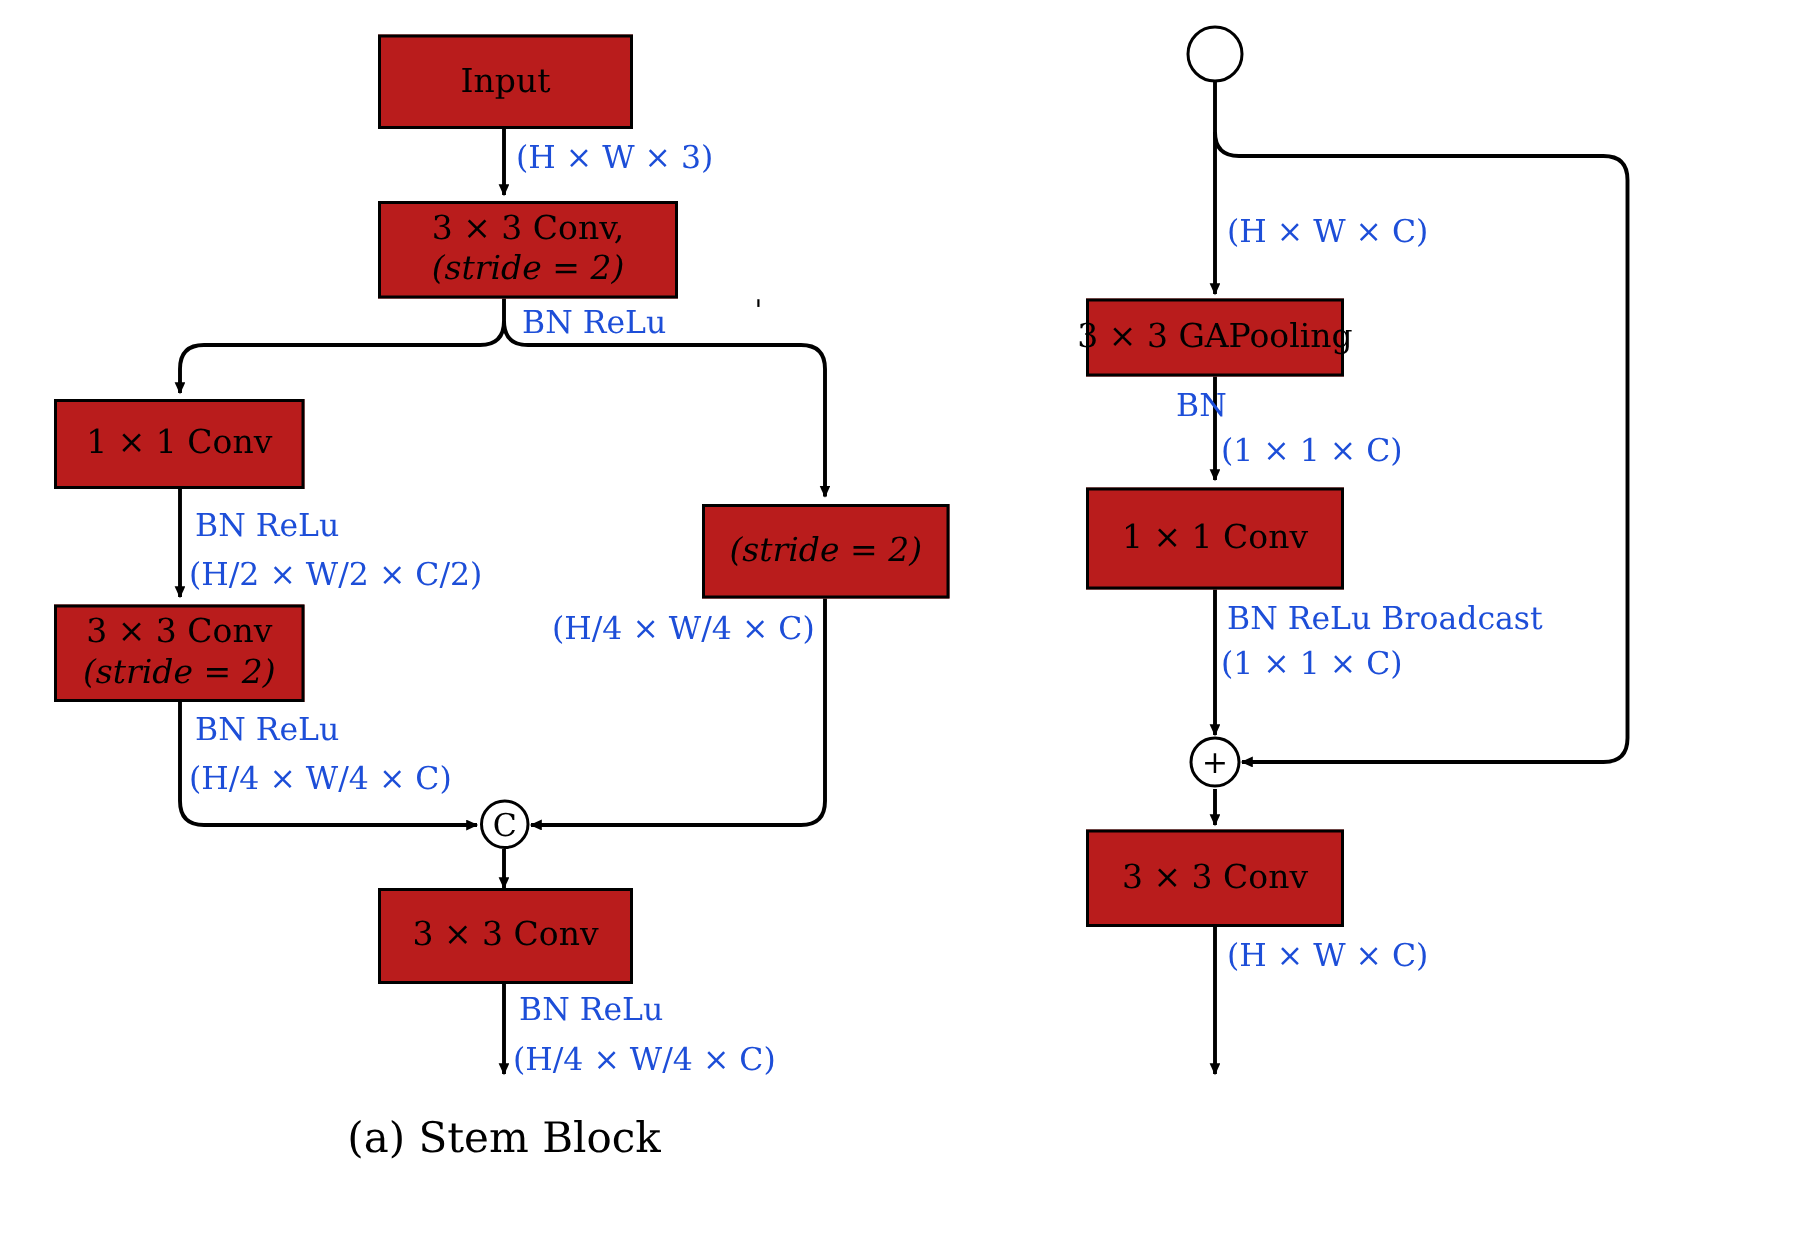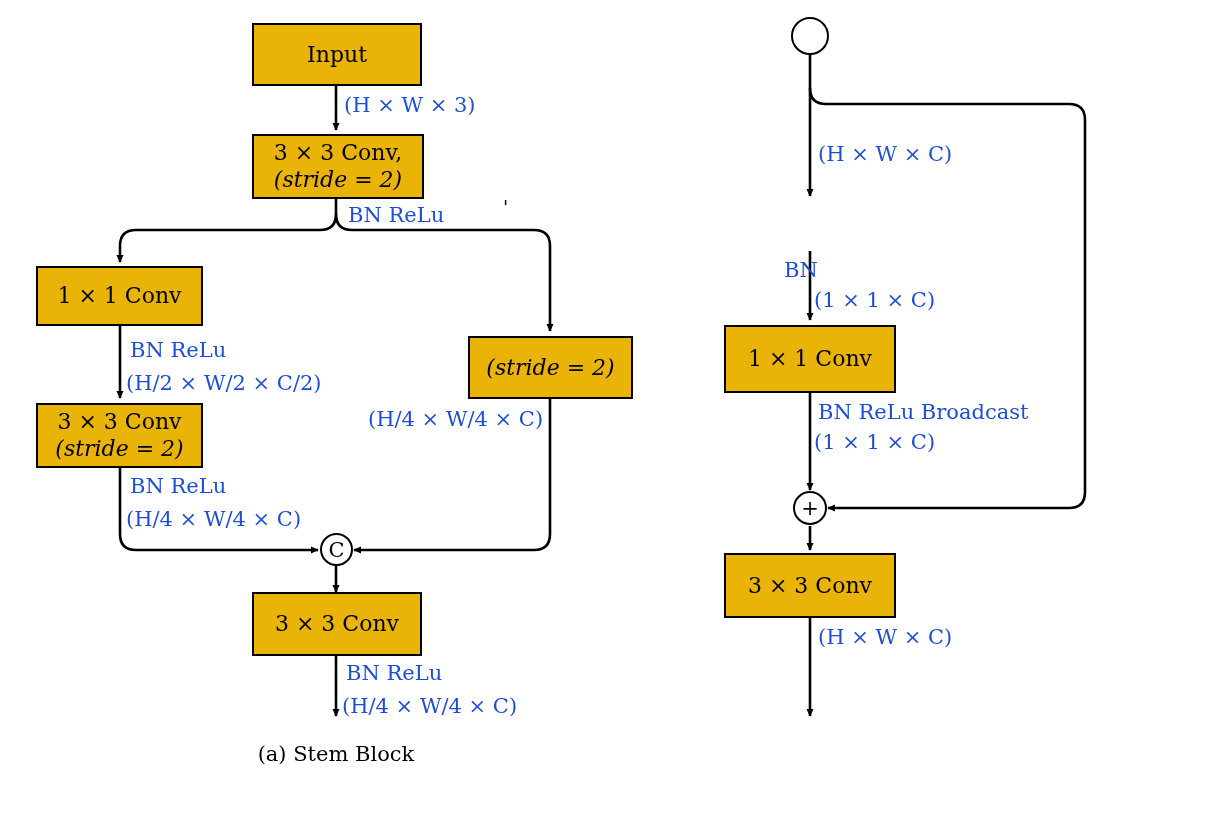--- a/index.html
+++ b/index.html
@@ -18,21 +18,21 @@
   #wires {
     position: absolute;
     left: 0; top: 0;
     width: 1206px;
     height: 840px;
   }
   .box {
     position: absolute;
     box-sizing: border-box;
     border: 2px solid #000000;
-    background: #eab308;
+    background: #b91c1c;
     display: flex;
     flex-direction: column;
     align-items: center;
     justify-content: center;
     line-height: 1.18;
     color: #000000;
     font-size: 22px;
     white-space: nowrap;
   }
   .box .l2 { margin-top: 1px; }
@@ -51,21 +51,21 @@
     background: #ffffff;
     display: flex;
     align-items: center;
     justify-content: center;
     font-size: 21px;
     color: #000000;
   }
   .caption {
     position: absolute;
     color: #000000;
-    font-size: 21px;
+    font-size: 28px;
     white-space: nowrap;
     text-align: center;
   }
   .it { font-style: italic; }
   .tick {
     position: absolute;
     color: #000000;
     font-size: 19px;
     line-height: 1;
   }
@@ -112,21 +112,21 @@
       <path d="M810,526 L810,550" marker-end="url(#ah)"></path>
 
       <path d="M810,618 L810,716" marker-end="url(#ah)"></path>
     </g>
   </svg>
 
   <div class="box" style="left:252px; top:23px; width:170px; height:63px;">
     <span class="l1">Input</span>
   </div>
 
-  <div class="box" style="left:252px; top:134px; width:172px; height:65px;">
+  <div class="box" style="left:252px; top:134px; width:200px; height:65px;">
     <span class="l1">3 × 3 Conv,</span>
     <span class="l2 it">(stride = 2)</span>
   </div>
 
   <div class="box" style="left:36px; top:266px; width:167px; height:60px;">
     <span class="l1">1 × 1 Conv</span>
   </div>
 
   <div class="box" style="left:36px; top:403px; width:167px; height:65px;">
     <span class="l1">3 × 3 Conv</span>
@@ -158,20 +158,23 @@
 
   <div class="lbl" style="left:368px; top:407px;">(H/4 × W/4 × C)</div>
 
   <div class="lbl" style="left:346px; top:661px;">BN  ReLu</div>
   <div class="lbl" style="left:342px; top:694px;">(H/4 × W/4 × C)</div>
 
   <div class="node" style="left:791px; top:17px; width:38px; height:38px;">
     <span></span>
   </div>
 
+  <div class="box" style="left:724px; top:199px; width:172px; height:52px;">
+    <span class="l1">3 × 3 GAPooling</span>
+  </div>
 
   <div class="box" style="left:724px; top:325px; width:172px; height:68px;">
     <span class="l1">1 × 1 Conv</span>
   </div>
 
   <div class="node" style="left:793px; top:491px; width:34px; height:34px;">
     <span>+</span>
   </div>
 
   <div class="box" style="left:724px; top:553px; width:172px; height:65px;">

